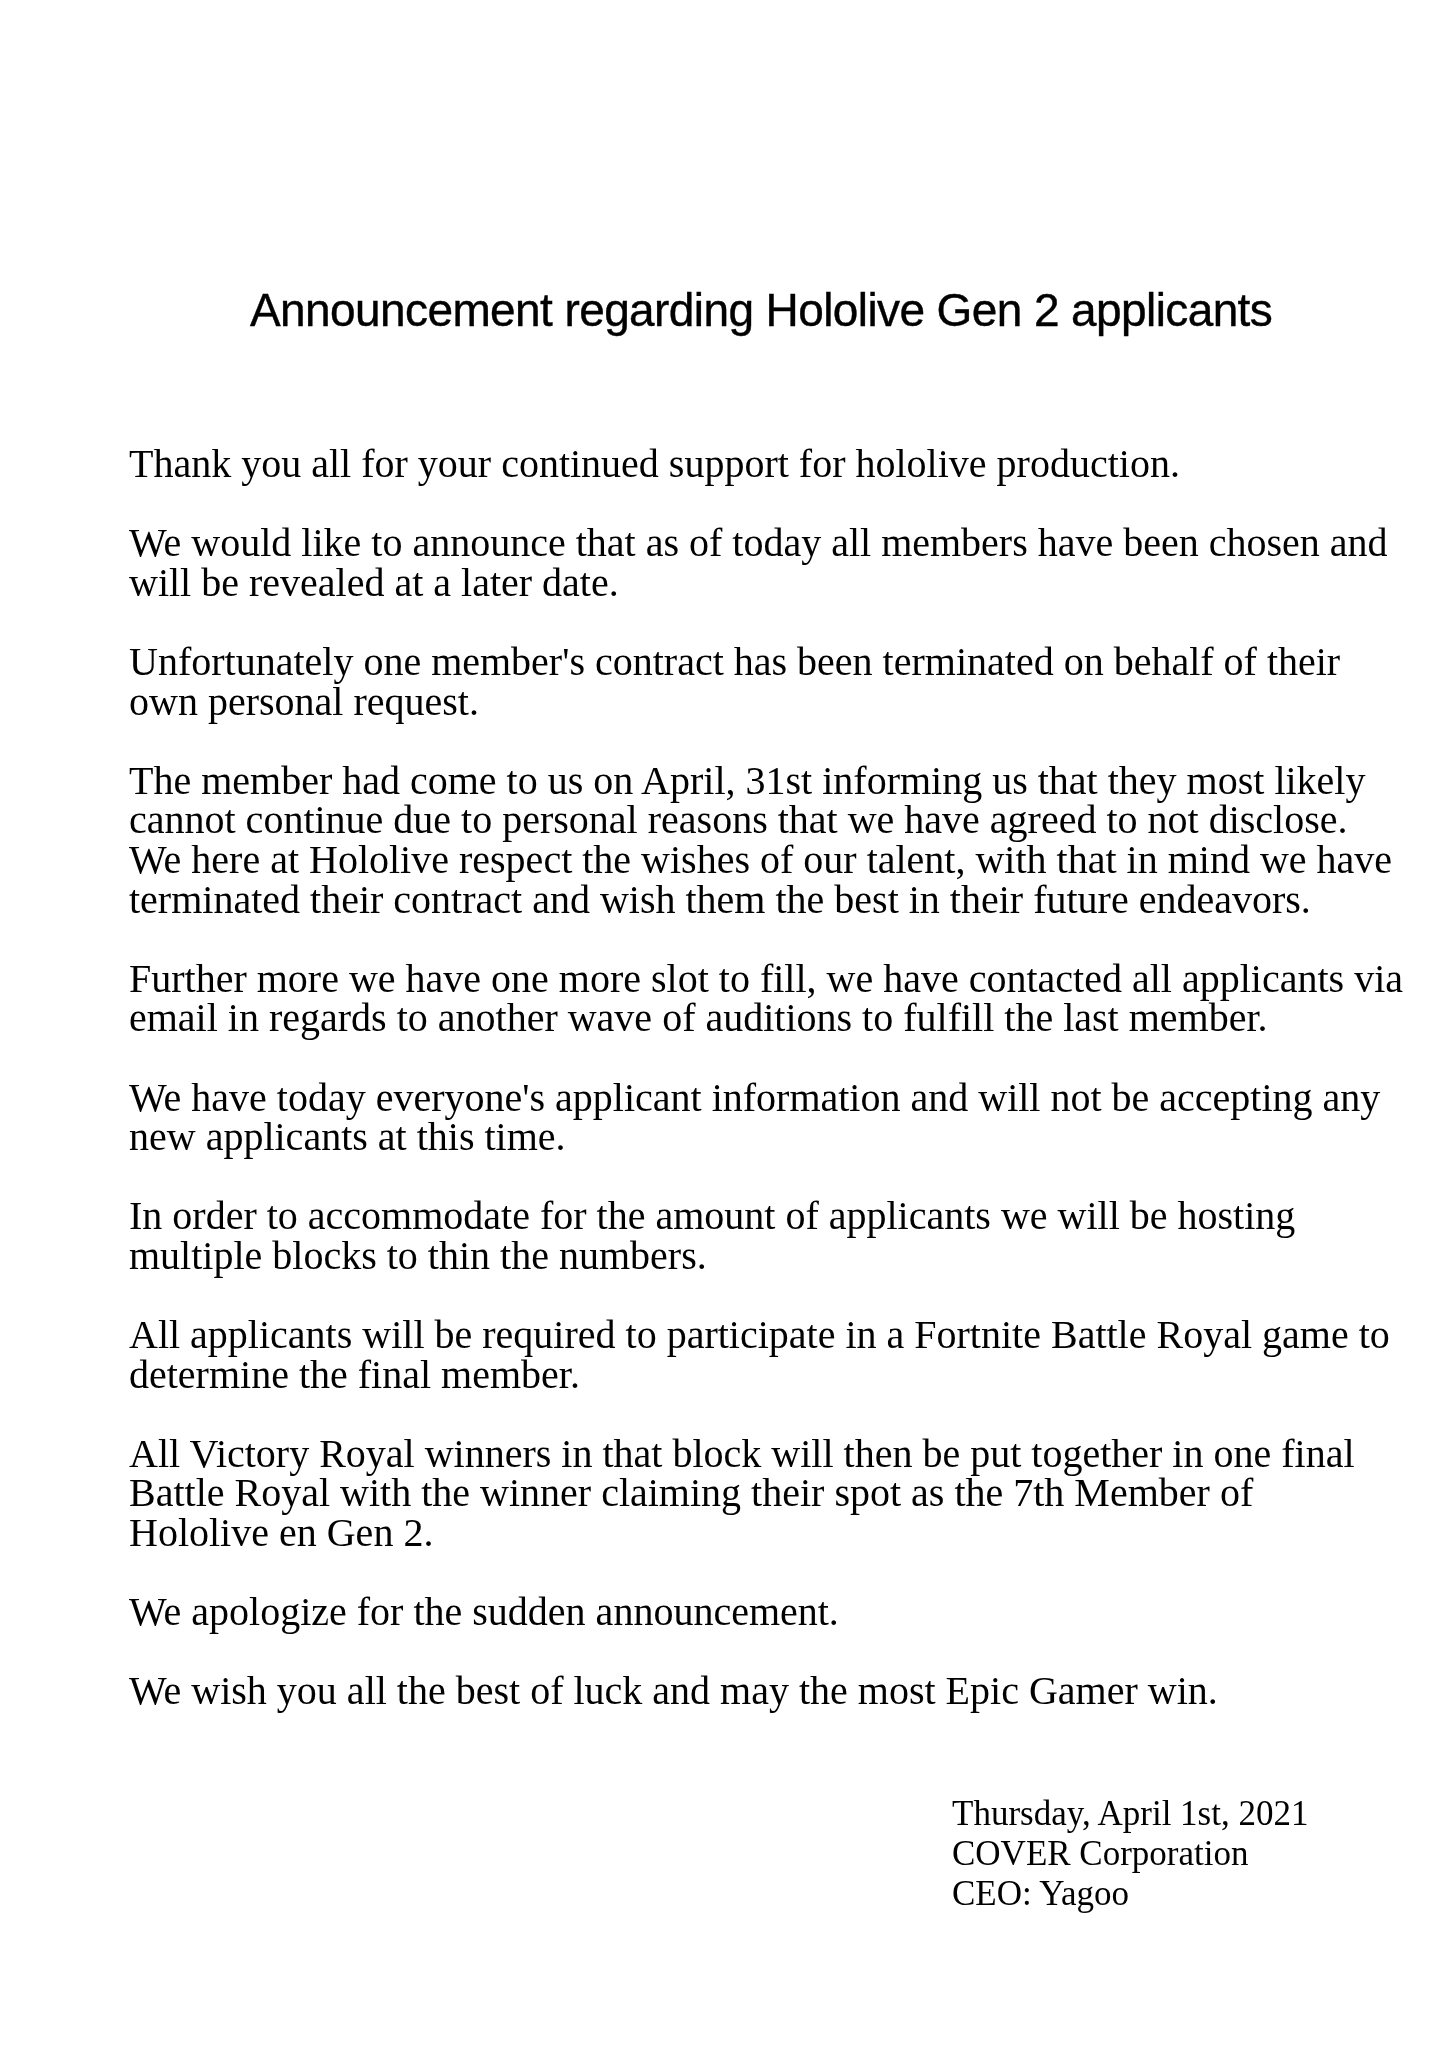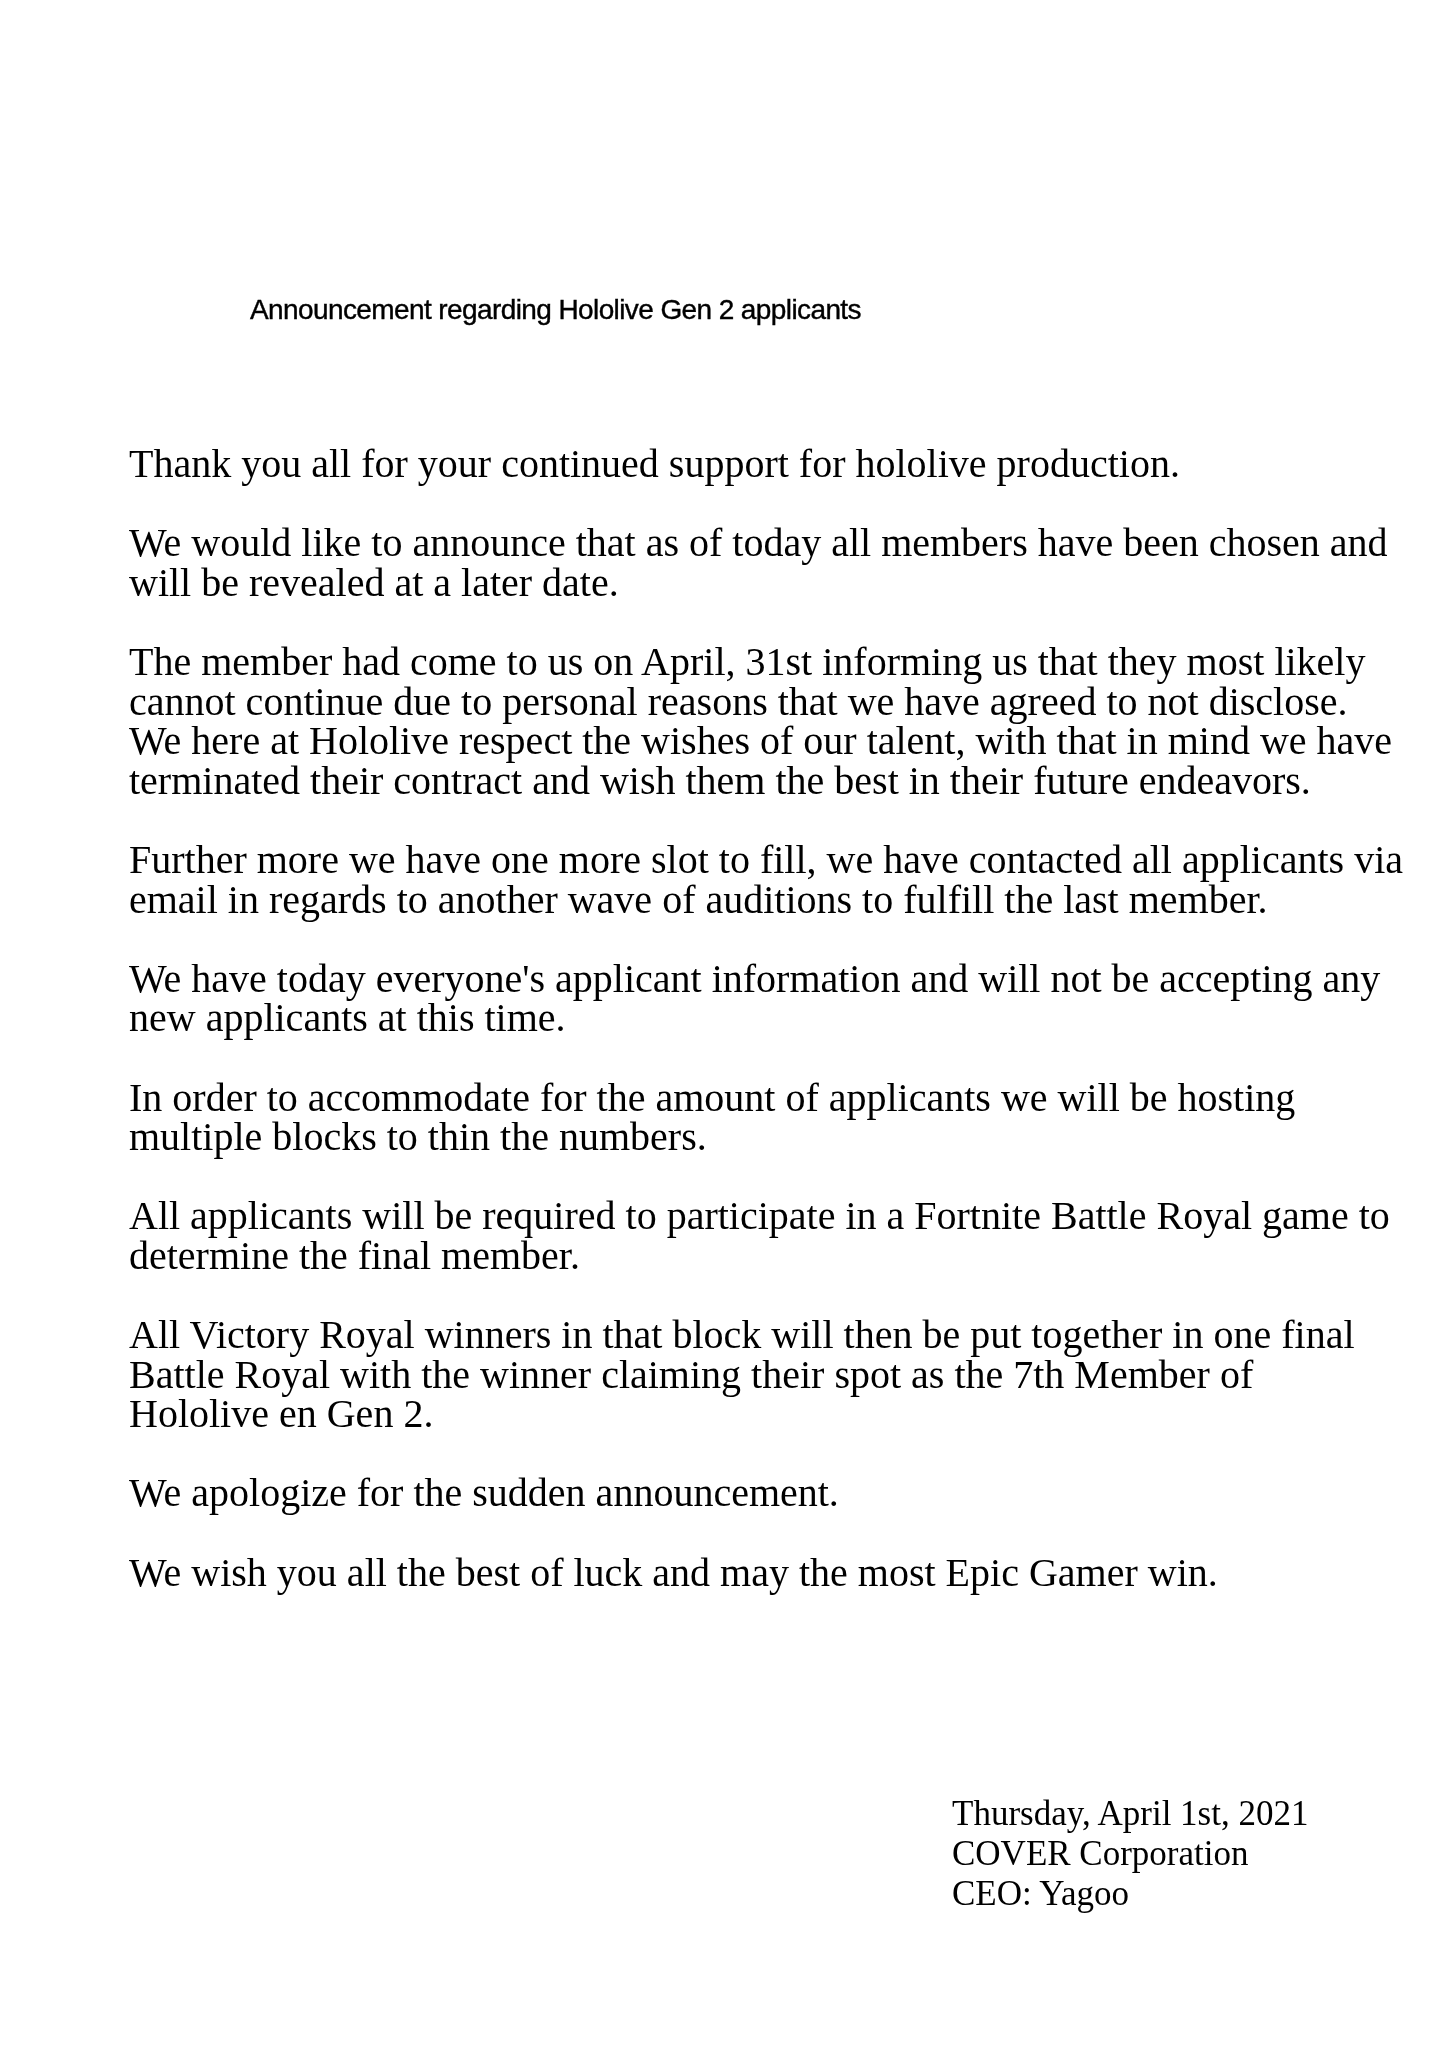--- a/index.html
+++ b/index.html
@@ -22,21 +22,21 @@
     background: #ffffff;
   }
   .title {
     position: absolute;
     left: 250px;
     top: 284px;
     width: 990px;
     margin: 0;
     font-family: "Liberation Sans", sans-serif;
     font-weight: normal;
-    font-size: 28px;
+    font-size: 46px;
     line-height: 52px;
     letter-spacing: -0.6px;
     white-space: nowrap;
     -webkit-text-stroke: 0.4px #000;
   }
   .body {
     position: absolute;
     left: 129px;
     top: 444px;
     width: 1200px;
@@ -70,20 +70,24 @@
 
   <div class="body">
     <p class="para">
       <span class="line">Thank you all for your continued support for hololive production.</span>
     </p>
     <p class="para">
       <span class="line">We would like to announce that as of today all members have been chosen and</span>
       <span class="line">will be revealed at a later date.</span>
     </p>
     <p class="para">
+      <span class="line">Unfortunately one member's contract has been terminated on behalf of their</span>
+      <span class="line">own personal request.</span>
+    </p>
+    <p class="para">
       <span class="line">The member had come to us on April, 31st informing us that they most likely</span>
       <span class="line">cannot continue due to personal reasons that we have agreed to not disclose.</span>
       <span class="line">We here at Hololive respect the wishes of our talent, with that in mind we have</span>
       <span class="line">terminated their contract and wish them the best in their future endeavors.</span>
     </p>
     <p class="para">
       <span class="line">Further more we have one more slot to fill, we have contacted all applicants via</span>
       <span class="line">email in regards to another wave of auditions to fulfill the last member.</span>
     </p>
     <p class="para">

